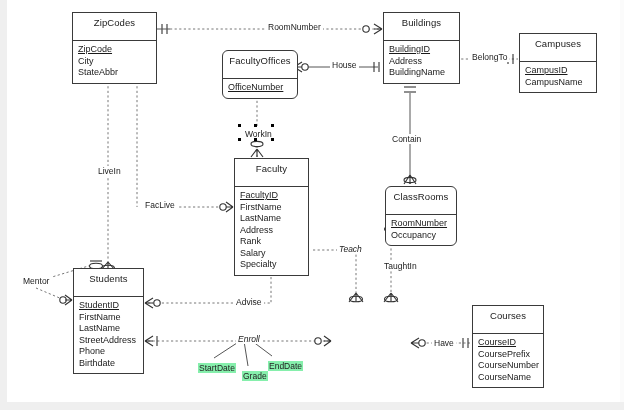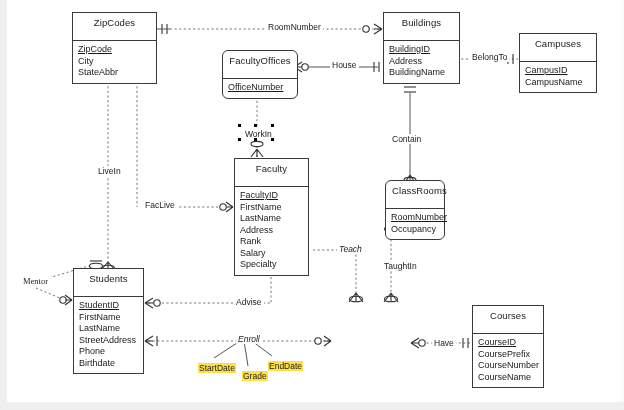--- a/index.html
+++ b/index.html
@@ -82,21 +82,21 @@
   .handle {
     position: absolute;
     width: 3px; height: 3px;
     background: #000;
     z-index: 8;
   }
   .attrlbl {
     position: absolute;
     font-size: 8.5px;
     color: #222;
-    background: #fde047;
+    background: #86efac;
     padding: 0 1px;
     white-space: nowrap;
     z-index: 6;
   }
 </style>
 </head>
 <body>
 
 <div id="canvas">
 
@@ -296,21 +296,21 @@
       <div class="attr pk">FacultyID</div>
       <div class="attr">FirstName</div>
       <div class="attr">LastName</div>
       <div class="attr">Address</div>
       <div class="attr">Rank</div>
       <div class="attr">Salary</div>
       <div class="attr">Specialty</div>
     </div>
   </div>
 
-  <div class="entity weak" style="left:385px;top:180px;width:60px;">
+  <div class="entity weak" style="left:385px;top:186px;width:72px;">
     <div class="ent-title">ClassRooms</div>
     <div class="ent-attrs">
       <div class="attr pk">RoomNumber</div>
       <div class="attr">Occupancy</div>
     </div>
   </div>
 
   <div class="entity" style="left:73px;top:268px;width:71px;">
     <div class="ent-title">Students</div>
     <div class="ent-attrs">
@@ -344,21 +344,21 @@
   <div class="handle" style="left:271px;top:124px;"></div>
   <div class="handle" style="left:238px;top:138px;"></div>
   <div class="handle" style="left:254px;top:138px;"></div>
   <div class="handle" style="left:271px;top:138px;"></div>
 
   <div class="rel" style="left:390px;top:134px;">Contain</div>
   <div class="rel" style="left:96px;top:166px;">LiveIn</div>
   <div class="rel" style="left:143px;top:200px;">FacLive</div>
   <div class="rel" style="left:337px;top:244px;font-style:italic;">Teach</div>
   <div class="rel" style="left:382px;top:261px;">TaughtIn</div>
-  <div class="rel" style="left:21px;top:276px;font-family:Liberation Serif, serif;">Mentor</div>
+  <div class="rel" style="left:21px;top:276px;">Mentor</div>
   <div class="rel" style="left:234px;top:297px;">Advise</div>
   <div class="rel" style="left:236px;top:334px;font-style:italic;">Enroll</div>
   <div class="rel" style="left:432px;top:338px;">Have</div>
 
   <div class="attrlbl" style="left:198px;top:363px;">StartDate</div>
   <div class="attrlbl" style="left:242px;top:371px;">Grade</div>
   <div class="attrlbl" style="left:268px;top:361px;">EndDate</div>
 
 </div>
 

